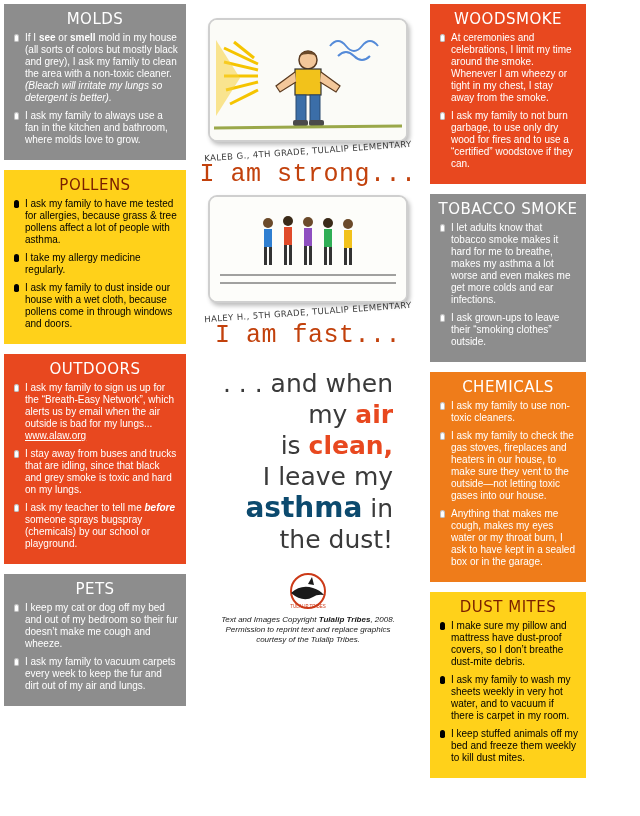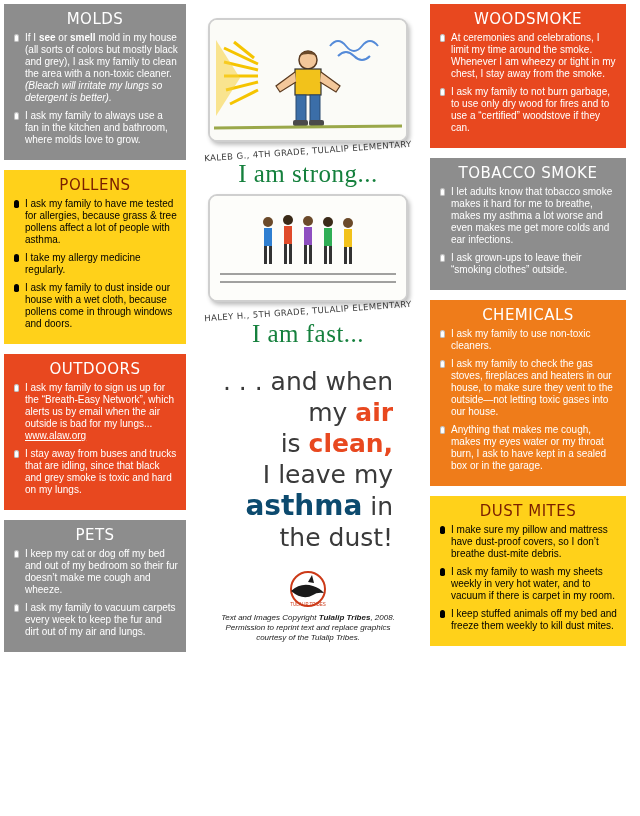--- a/index.html
+++ b/index.html
@@ -13,21 +13,21 @@
   .page{
     position:absolute;inset:0;
     display:flex;
     padding:4px 4px 4px 4px;
     box-sizing:border-box;
     gap:6px;
   }
   .col{display:flex;flex-direction:column;gap:10px;}
   .col-left{width:182px;}
   .col-mid{width:232px;}
-  .col-right{width:196px;}
+  .col-right{width:156px;}
 
   .panel{
     padding:6px 8px 8px 8px;
     box-sizing:border-box;
   }
   .panel h2{
     margin:0 0 4px 0;
     text-align:center;
     font-family:"DejaVu Sans", sans-serif;
     font-weight:normal;
@@ -89,23 +89,23 @@
   .art2{height:104px;}
   .credit{
     font-family:"DejaVu Sans", sans-serif;
     font-size:8.5px;
     color:#3b3b3b;
     letter-spacing:.4px;
     margin-top:4px;
     transform:rotate(-4deg);
   }
   .slogan{
-    font-family:Liberation Serif, serif;
+    font-family:Liberation Mono, monospace;
     font-size:25px;
-    color:#15803d;
+    color:#c2410c;
     margin-top:4px;
     letter-spacing:.5px;
   }
   .bigtext{
     margin-top:18px;
     text-align:right;
     font-family:"DejaVu Sans", sans-serif;
     font-size:25px;
     line-height:31px;
     color:#3a3a3a;
@@ -151,20 +151,21 @@
         <li>I take my allergy medicine regularly.</li>
         <li>I ask my family to dust inside our house with a wet cloth, because pollens come in through windows and doors.</li>
       </ul>
     </div>
 
     <div class="panel red">
       <h2>OUTDOORS</h2>
       <ul class="bullets">
         <li>I ask my family to sign us up for the “Breath-Easy Network”, which alerts us by email when the air outside is bad for my lungs... <u class="lnk">www.alaw.org</u></li>
         <li>I stay away from buses and trucks that are idling, since that black and grey smoke is toxic and hard on my lungs.</li>
+        <li>I ask my teacher to tell me <b><em>before</em></b> someone sprays bugspray (chemicals) by our school or playground.</li>
       </ul>
     </div>
 
     <div class="panel gray">
       <h2>PETS</h2>
       <ul class="bullets">
         <li>I keep my cat or dog off my bed and out of my  bedroom so their fur doesn’t make me cough and wheeze.</li>
         <li>I ask my family to vacuum carpets every week to keep the fur and dirt out of my air and lungs.</li>
       </ul>
     </div>

